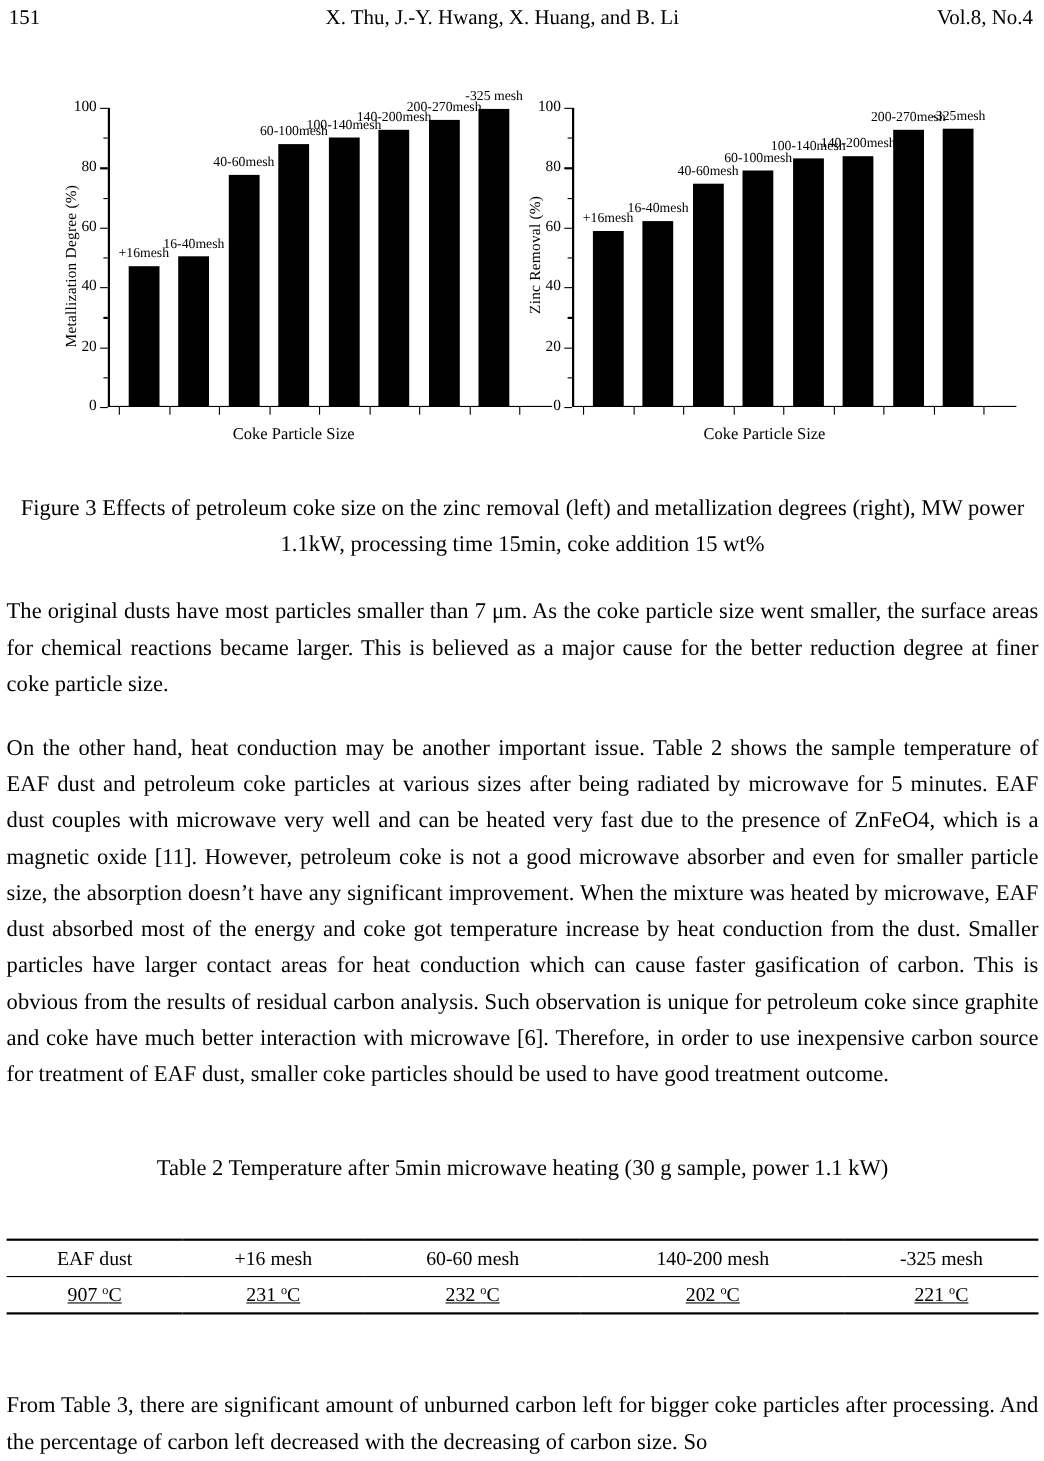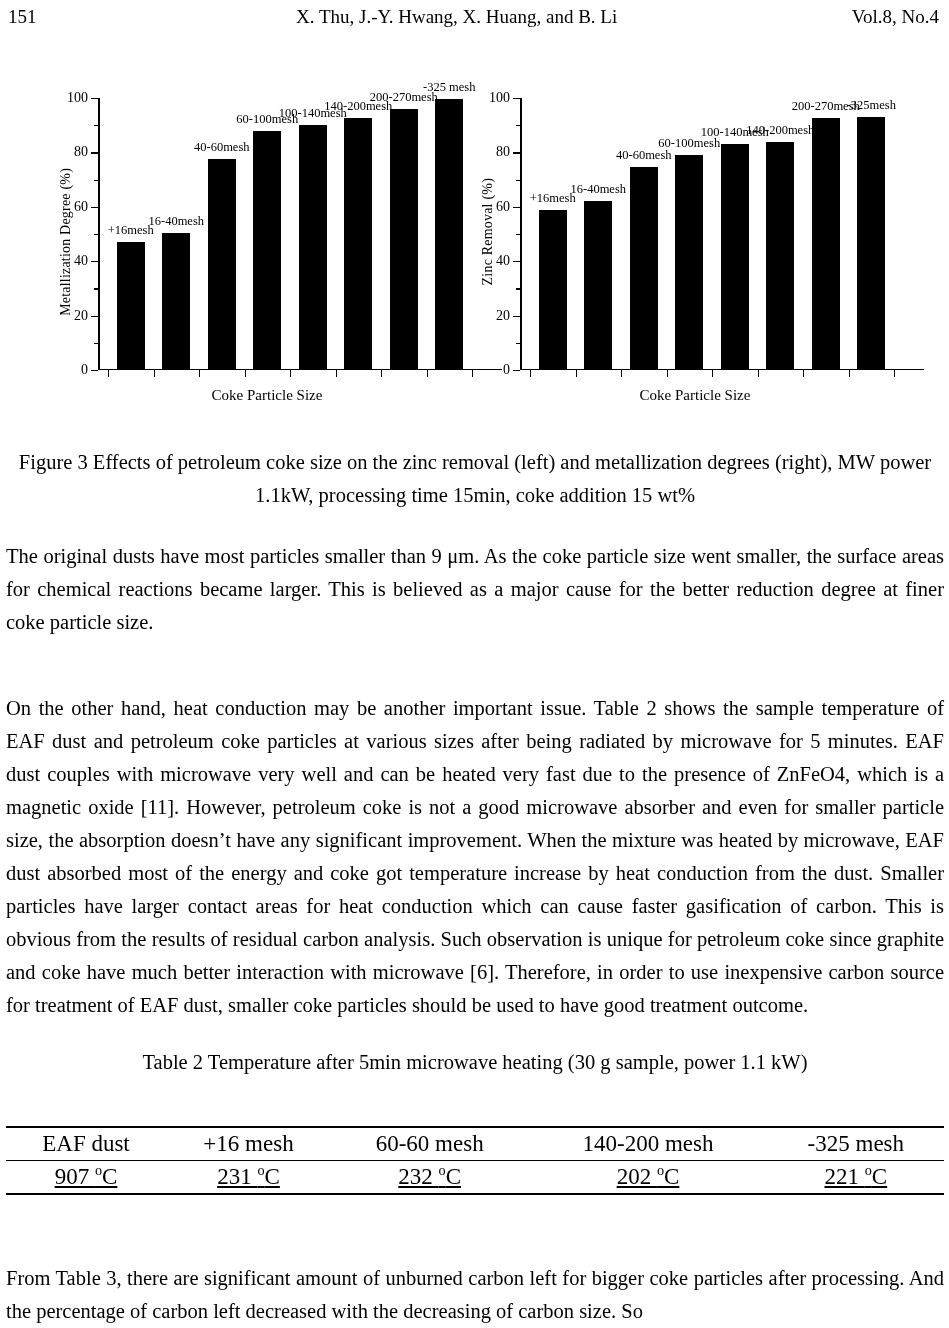--- a/index.html
+++ b/index.html
@@ -127,33 +127,33 @@
     position: absolute;
     left: 6px;
     width: 938px;
     font-size: 20.5px;
     line-height: 33px;
     text-align: justify;
     text-justify: inter-word;
   }
   .caption  { top: 446px; }
   .para-1   { top: 540px; }
-  .para-2   { top: 692px; }
+  .para-2   { top: 664px; }
   .tbl-cap  { top: 1046px; text-align: left; }
   .para-3   { top: 1262px; }
   .no-justify { text-align: center; }
 
   
   .data-table {
     position: absolute;
     left: 6px;
     top: 1126px;
     width: 938px;
     border-collapse: collapse;
-    font-size: 23px;
+    font-size: 18px;
   }
   .data-table td {
     text-align: center;
     padding: 0;
     line-height: 32px;
     vertical-align: top;
   }
   .rule-top    { border-top: 2px solid #000; }
   .rule-mid    { border-top: 1.5px solid #000; text-decoration: underline; }
   .rule-bottom { border-bottom: 2px solid #000; }
@@ -277,21 +277,21 @@
           <div class="xtick" style="left: 374px;"></div>
         </div>
     </div>
     <div class="x-axis-title" style="bottom:6px;">Coke Particle Size</div>
   </div>
 
 </div>
 
 <div class="body-text caption no-justify">Figure 3 Effects of petroleum coke size on the zinc removal (left) and metallization degrees (right), MW power 1.1kW, processing time 15min, coke addition 15 wt%</div>
 
-<div class="body-text para-1">The original dusts have most particles smaller than 9 μm. As the coke particle size went smaller, the surface areas for chemical reactions became larger. This is believed as a major cause for the better reduction degree at finer coke particle size.</div>
+<div class="body-text para-1">The original dusts have most particles smaller than 7 μm. As the coke particle size went smaller, the surface areas for chemical reactions became larger. This is believed as a major cause for the better reduction degree at finer coke particle size.</div>
 <div class="body-text para-2">On the other hand, heat conduction may be another important issue. Table 2 shows the sample temperature of EAF dust and petroleum coke particles at various sizes after being radiated by microwave for 5 minutes. EAF dust couples with microwave very well and can be heated very fast due to the presence of ZnFeO4, which is a magnetic oxide [11]. However, petroleum coke is not a good microwave absorber and even for smaller particle size, the absorption doesn’t have any significant improvement. When the mixture was heated by microwave, EAF dust absorbed most of the energy and coke got temperature increase by heat conduction from the dust. Smaller particles have larger contact areas for heat conduction which can cause faster gasification of carbon. This is obvious from the results of residual carbon analysis. Such observation is unique for petroleum coke since graphite and coke have much better interaction with microwave [6]. Therefore, in order to use inexpensive carbon source for treatment of EAF dust, smaller coke particles should be used to have good treatment outcome.</div>
 
 <div class="body-text tbl-cap no-justify">Table 2 Temperature after 5min microwave heating (30 g sample, power 1.1 kW)</div>
 
 <table class="data-table">
   <tbody id="table-body">
       <tr>
         <td class="rule-top">EAF dust</td>
         <td class="rule-top">+16 mesh</td>
         <td class="rule-top">60-60 mesh</td>

